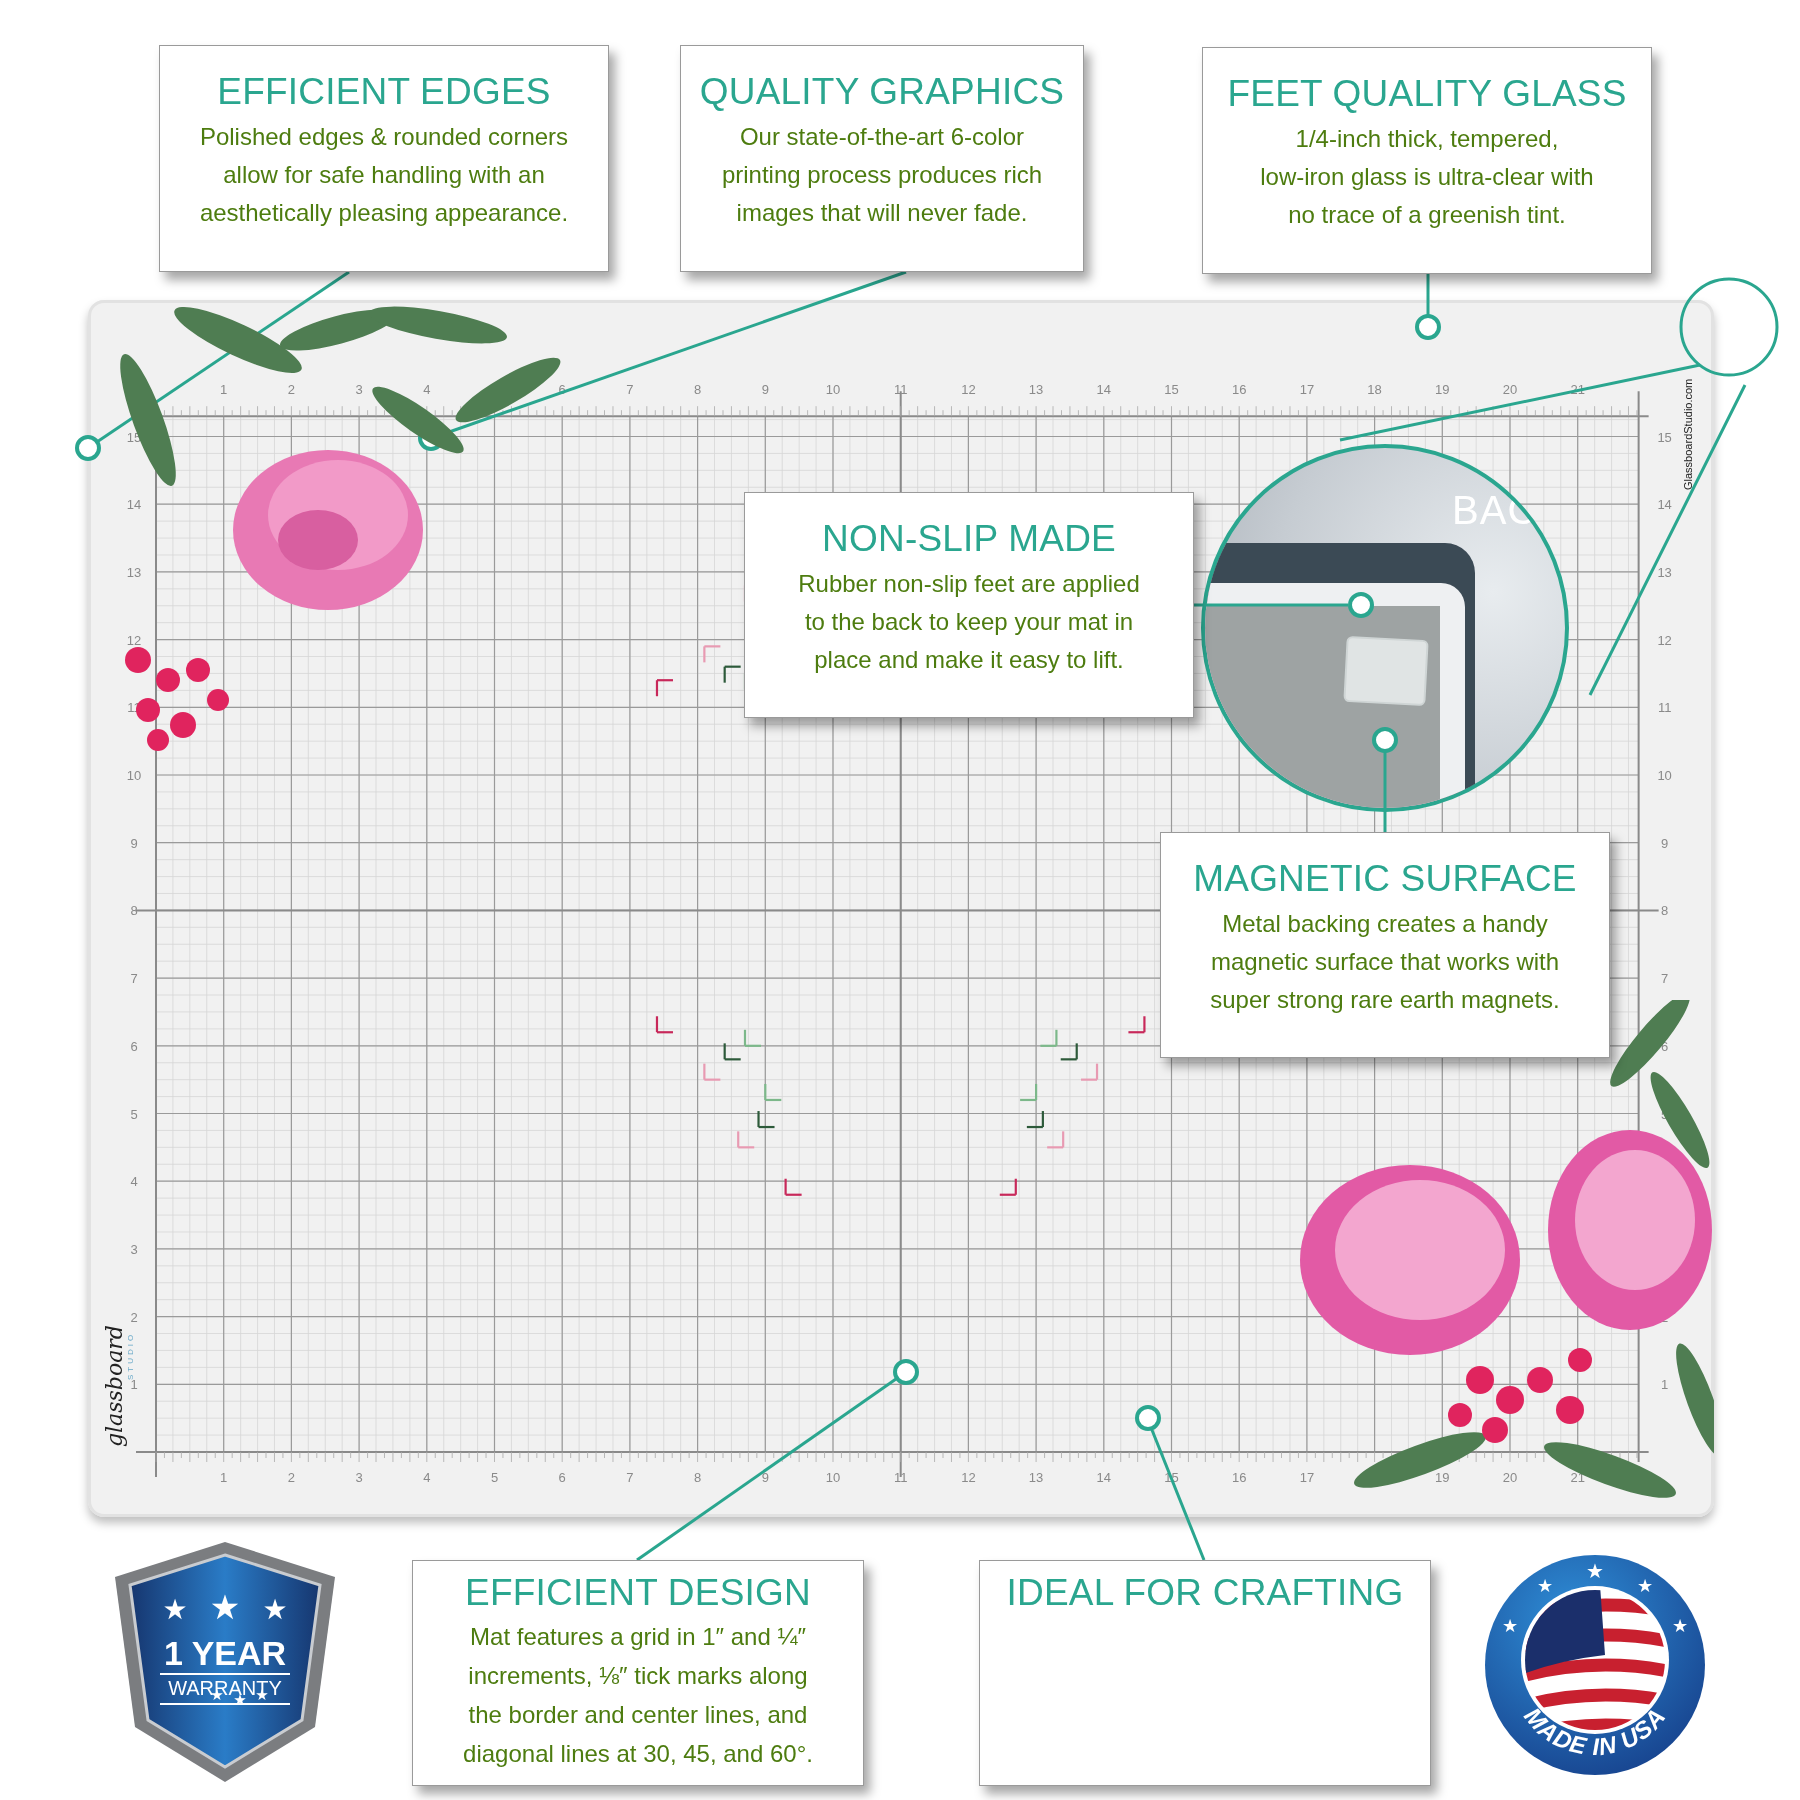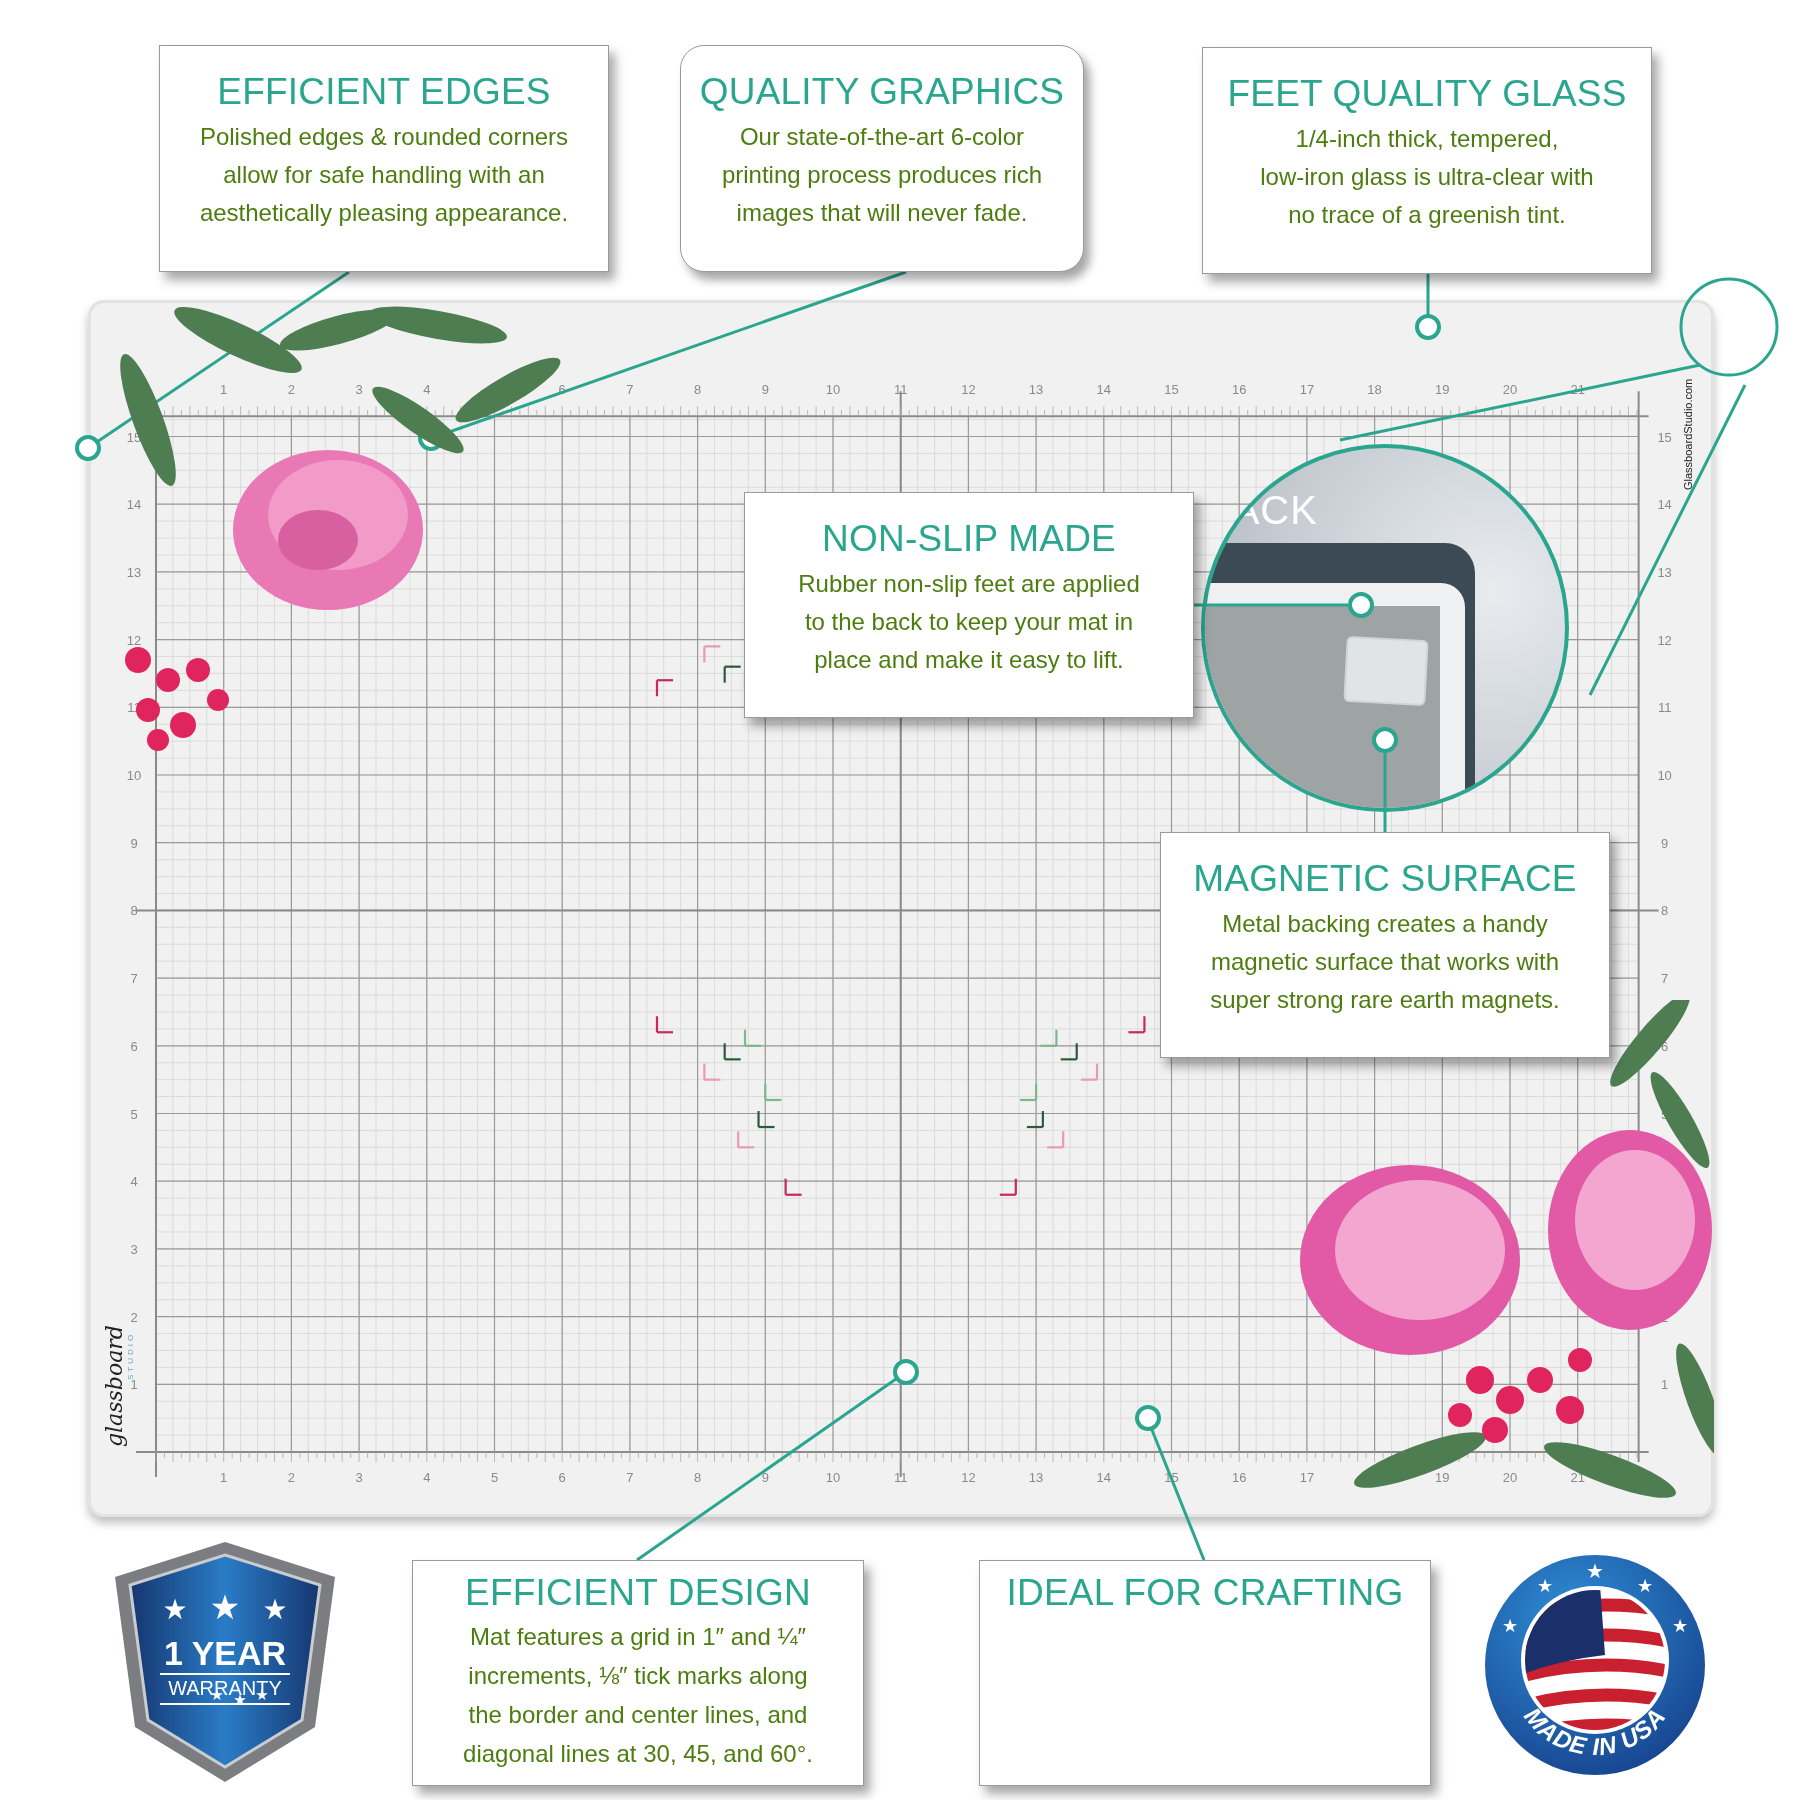--- a/index.html
+++ b/index.html
@@ -13,21 +13,21 @@
   .callout{position:absolute;background:#fff;border:1px solid #9a9a9a;box-shadow:6px 8px 10px rgba(0,0,0,.35);
            text-align:center;box-sizing:border-box;}
   .callout .title{color:#2aa68f;font-size:37px;letter-spacing:0.2px;margin-top:26px;line-height:40px;white-space:nowrap;}
   .callout .body{color:#4d7c0f;font-size:24px;line-height:38px;margin-top:6px;padding:0 6px;white-space:pre-line;}
   
   svg.connectors{position:absolute;left:0;top:0;pointer-events:none;}
   .dot{position:absolute;width:26px;height:26px;border-radius:50%;background:#fff;border:4px solid #2aa68f;box-sizing:border-box;}
   
   .back-circle{position:absolute;left:1201px;top:444px;width:368px;height:368px;border-radius:50%;border:4px solid #2aa68f;
        box-sizing:border-box;overflow:hidden;background:radial-gradient(circle at 80% 40%,#e8ecef 0%,#c6ccd2 60%,#aab1b8 100%);}
-  .back-label{position:absolute;left:0;width:100%;top:40px;text-align:left;color:#fff;font-size:40px;letter-spacing:1px;}
+  .back-label{position:absolute;left:0;width:100%;top:40px;text-align:right;color:#fff;font-size:40px;letter-spacing:1px;}
   .back-frame-dark{position:absolute;left:-20px;top:95px;width:290px;height:330px;background:#3b4a55;border-radius:0 30px 0 0;}
   .back-frame-white{position:absolute;left:-20px;top:135px;width:280px;height:330px;background:#eef0f2;border-radius:0 24px 0 0;}
   .back-plate{position:absolute;left:-20px;top:158px;width:255px;height:320px;background:#9ea3a3;}
   .back-foot{position:absolute;left:140px;top:190px;width:78px;height:62px;background:rgba(235,240,240,.85);border:2px solid #cfd5d5;border-radius:6px;transform:rotate(3deg);}
   
   .shield{position:absolute;left:110px;top:1537px;width:230px;height:250px;}
   .usa{position:absolute;left:1480px;top:1550px;width:230px;height:230px;}
   .site-text{position:absolute;font-size:11px;color:#222;transform:rotate(-90deg);transform-origin:left top;white-space:nowrap;}
   .logo-text{position:absolute;font-family:"DejaVu Serif",serif;font-style:italic;font-size:22px;color:#222;transform:rotate(-90deg);transform-origin:left top;white-space:nowrap;}
   .logo-sub{position:absolute;font-size:8px;letter-spacing:3px;color:#6aa9c8;transform:rotate(-90deg);transform-origin:left top;white-space:nowrap;}
@@ -798,21 +798,21 @@
     <circle cx="180" cy="415" r="12"></circle>
   </g>
 </svg>
 
 <div class="callout" style="left:159px;top:45px;width:450px;height:227px;">
   <div class="title">EFFICIENT EDGES</div>
   <div class="body">Polished edges &amp; rounded corners
 allow for safe handling with an
 aesthetically pleasing appearance.</div>
 </div>
-<div class="callout" style="left:680px;top:45px;width:404px;height:227px;border-radius:24px;">
+<div class="callout" style="left:680px;top:45px;width:404px;height:227px;">
   <div class="title">QUALITY GRAPHICS</div>
   <div class="body">Our state-of-the-art 6-color
 printing process produces rich
 images that will never fade.</div>
 </div>
 <div class="callout" style="left:1202px;top:47px;width:450px;height:227px;">
   <div class="title">FEET QUALITY GLASS</div>
   <div class="body">1/4-inch thick, tempered,
 low-iron glass is ultra-clear with
 no trace of a greenish tint.</div>

